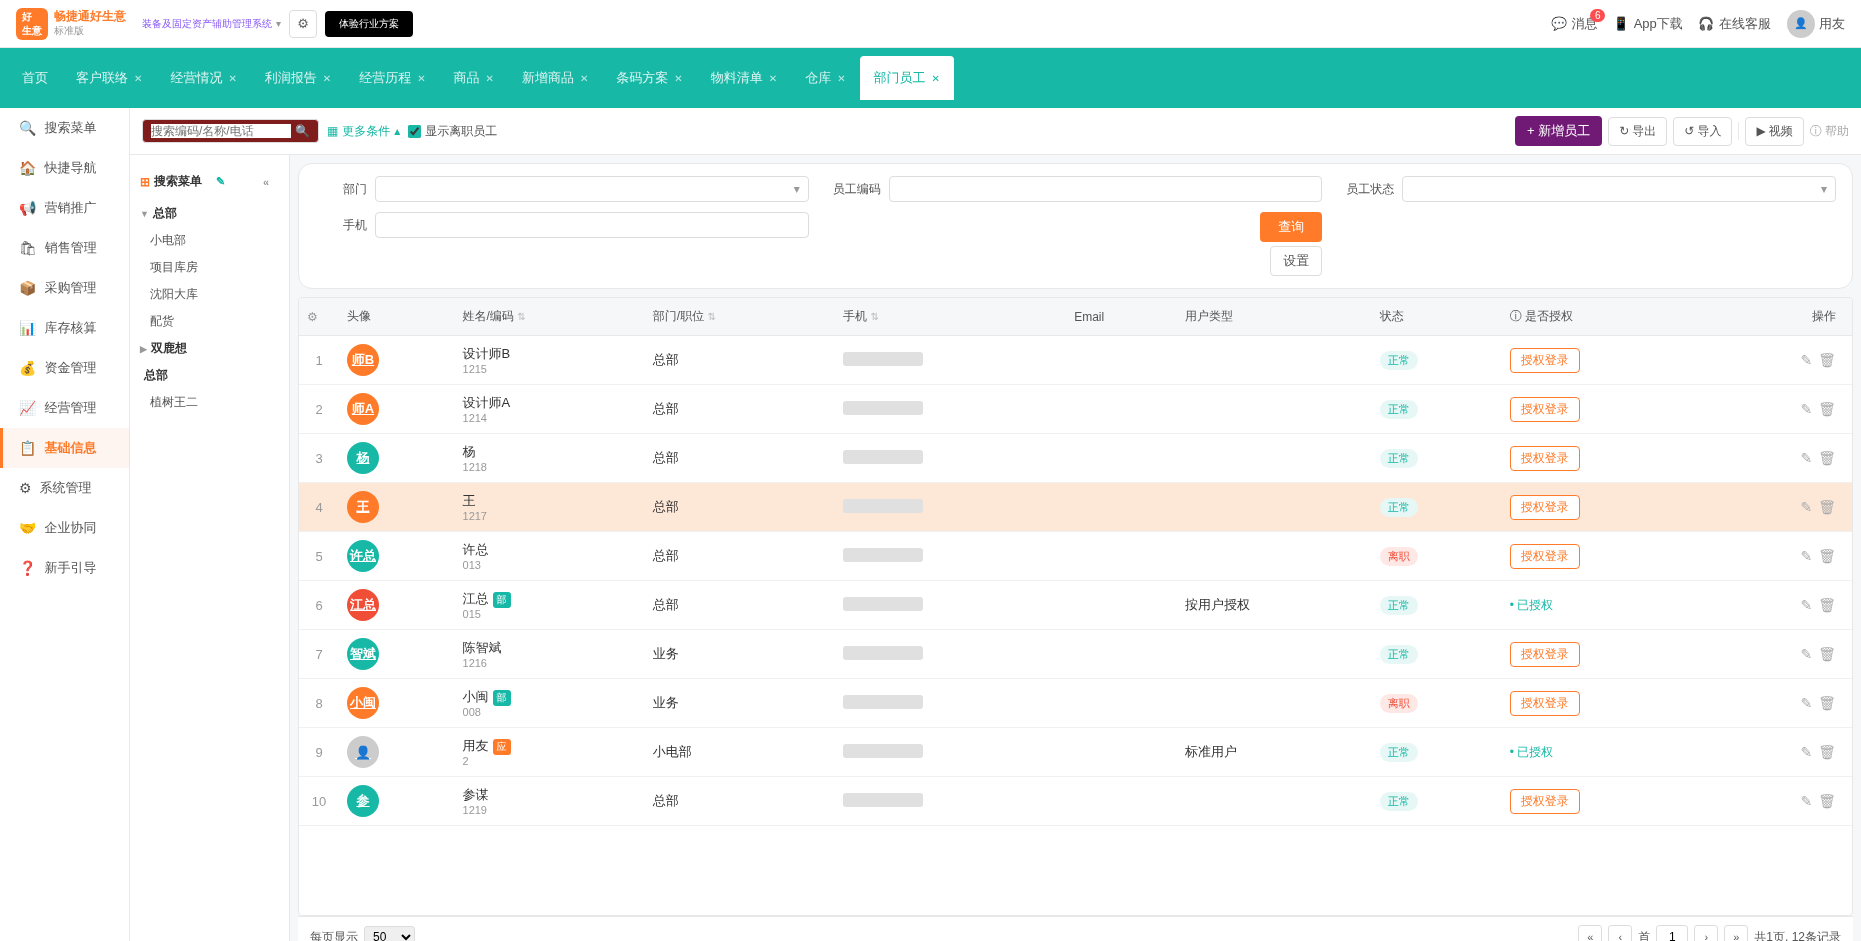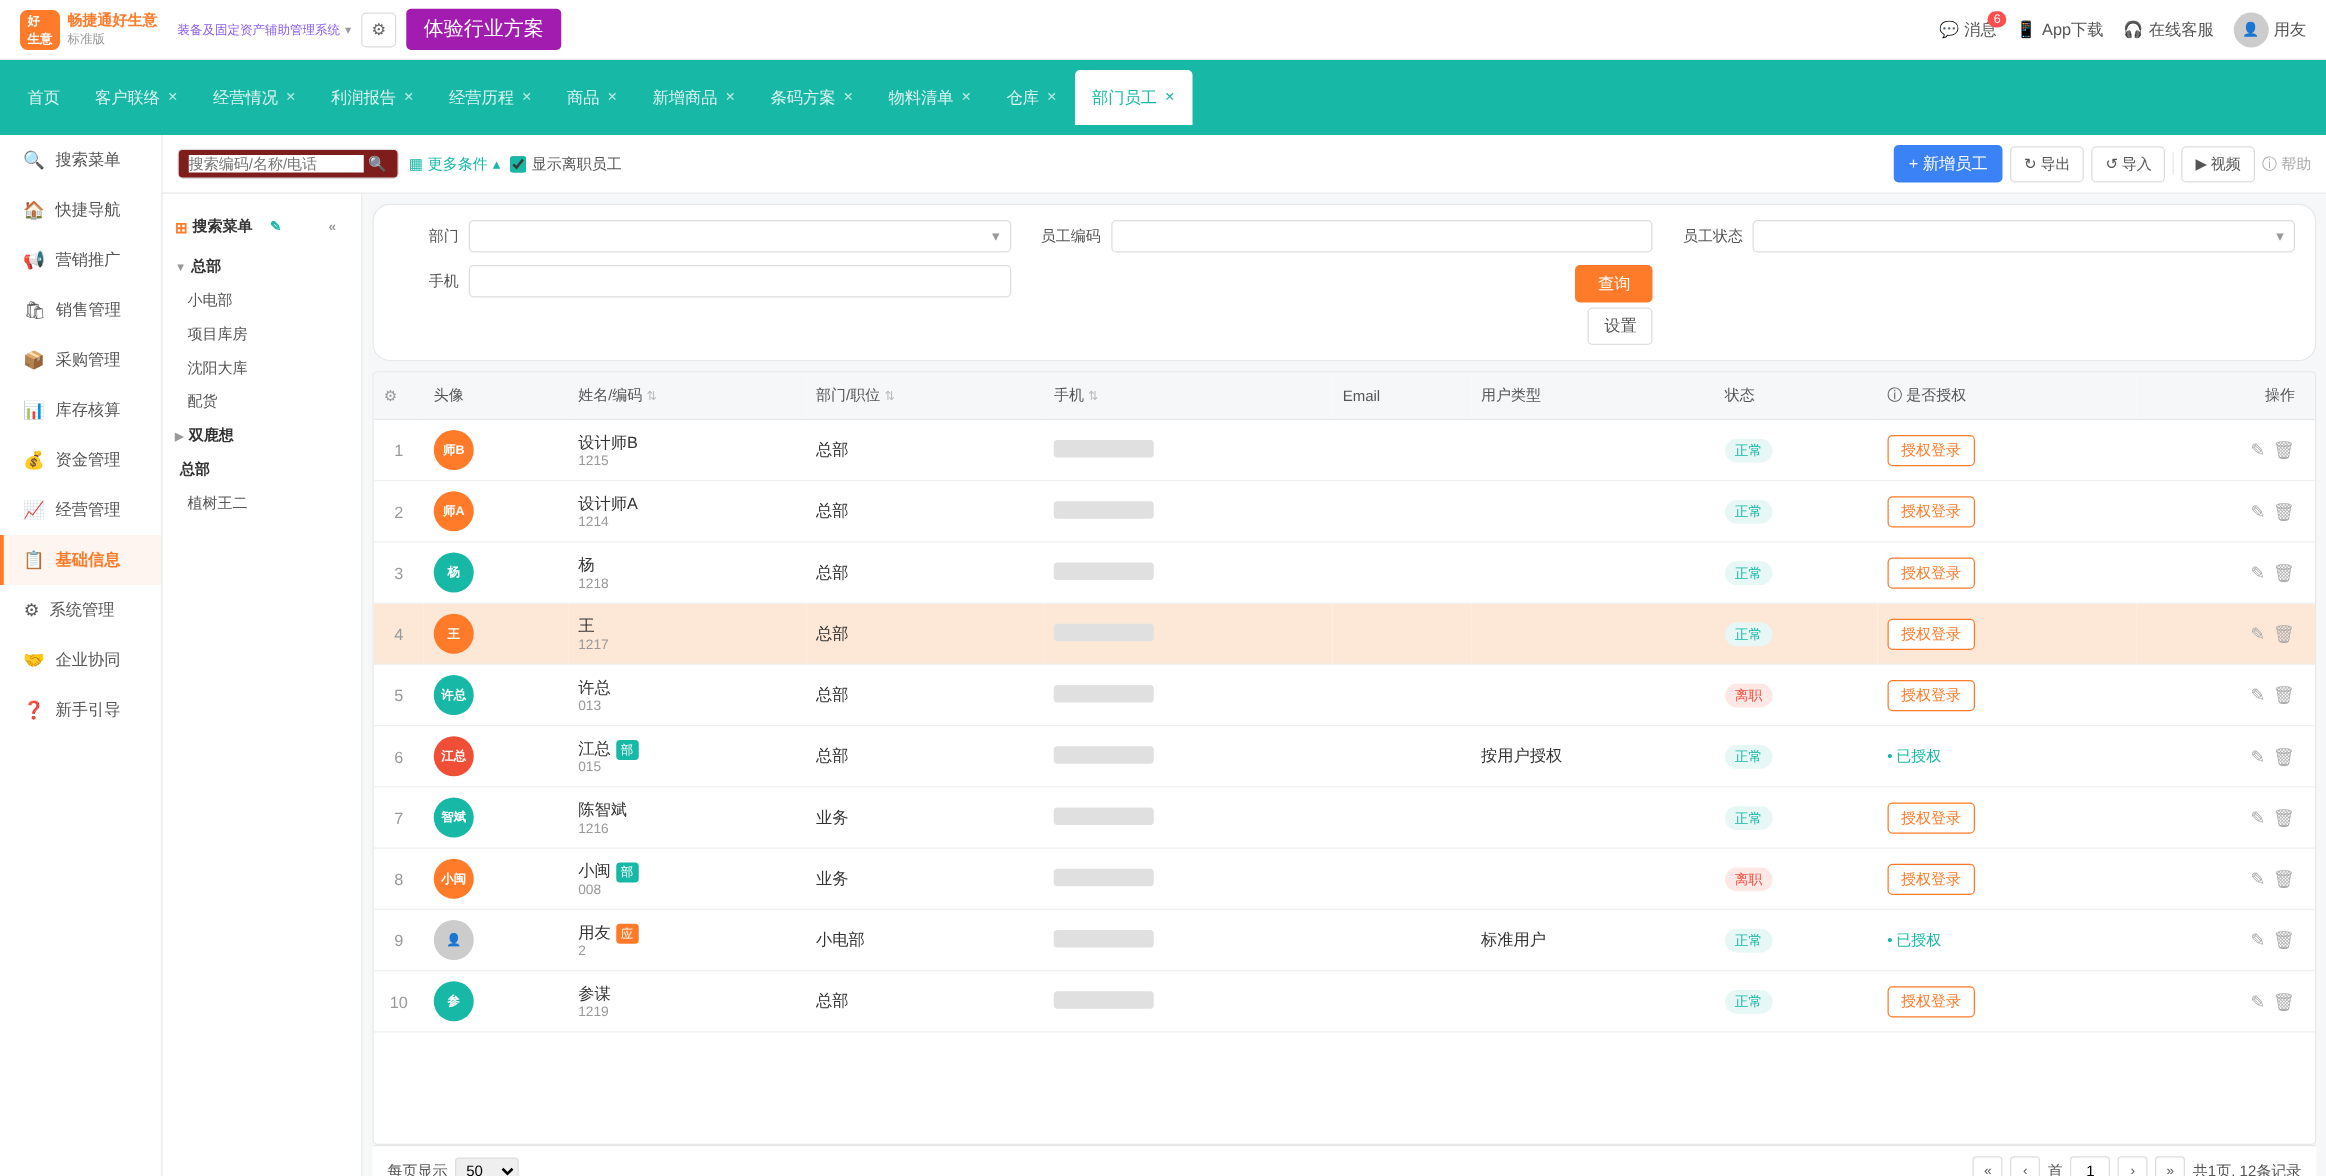--- a/index.html
+++ b/index.html
@@ -9,21 +9,21 @@
     .top-bar { display: flex; align-items: center; background: #fff; height: 48px; padding: 0 16px; border-bottom: 1px solid #e8e8e8; justify-content: space-between; }
     .top-bar-left { display: flex; align-items: center; gap: 8px; }
     .logo-area { display: flex; align-items: center; gap: 6px; }
     .logo-icon { width: 32px; height: 32px; background: #ff7b29; border-radius: 6px; display: flex; align-items: center; justify-content: center; color: #fff; font-size: 10px; font-weight: bold; }
     .logo-text { font-size: 12px; color: #ff7b29; font-weight: bold; line-height: 1.2; }
     .logo-sub { font-size: 10px; color: #999; }
     .system-name { font-size: 10px; color: #8b5cf6; margin-left: 8px; }
     .system-name-area { display: flex; align-items: center; gap: 4px; }
     .dropdown-arrow { color: #999; font-size: 10px; }
     .gear-btn { width: 28px; height: 28px; border: 1px solid #ddd; border-radius: 4px; display: flex; align-items: center; justify-content: center; cursor: pointer; color: #666; background: #fff; }
-    .trial-btn { background: #a21caf; color: #fff; border: none; border-radius: 4px; padding: 6px 14px; cursor: pointer; font-size: 16px; }
+    .trial-btn { background: #000000; color: #fff; border: none; border-radius: 4px; padding: 6px 14px; cursor: pointer; font-size: 10px; }
     .top-bar-right { display: flex; align-items: center; gap: 16px; font-size: 13px; color: #555; }
     .top-right-item { display: flex; align-items: center; gap: 4px; cursor: pointer; position: relative; }
     .badge { background: #ff4d4f; color: #fff; border-radius: 8px; font-size: 10px; padding: 1px 5px; position: absolute; top: -6px; right: -8px; }
     .user-avatar { width: 28px; height: 28px; border-radius: 50%; background: #ccc; display: flex; align-items: center; justify-content: center; color: #fff; font-size: 11px; }
 
     
     .nav-tabs { display: flex; align-items: center; background: #17b8a6; height: 60px; padding: 0 8px; overflow: hidden; }
     .nav-tab { padding: 0 14px; height: 44px; display: flex; align-items: center; color: rgba(255,255,255,0.85); cursor: pointer; font-size: 13px; white-space: nowrap; gap: 4px; }
     .nav-tab.active { background: #fff; color: #17b8a6; border-radius: 4px 4px 0 0; }
     .nav-tab .close-x { font-size: 10px; color: rgba(255,255,255,0.7); margin-left: 2px; }
@@ -43,21 +43,21 @@
 
     
     .toolbar { display: flex; align-items: center; padding: 8px 12px; background: #fff; border-bottom: 1px solid #e8e8e8; gap: 8px; }
     .search-box { display: flex; align-items: center; border: 1px solid #ddd; border-radius: 4px; padding: 4px 8px; gap: 4px; background: #7f1d1d; }
     .search-box input { border: none; outline: none; font-size: 12px; width: 140px; color: #999; }
     .search-icon { color: #999; font-size: 12px; cursor: pointer; }
     .filter-btn { display: flex; align-items: center; gap: 4px; color: #17b8a6; cursor: pointer; font-size: 12px; }
     .checkbox-label { display: flex; align-items: center; gap: 4px; color: #555; font-size: 12px; cursor: pointer; }
     .checkbox-label input { accent-color: #17b8a6; }
     .toolbar-right { margin-left: auto; display: flex; align-items: center; gap: 6px; }
-    .btn-primary { background: #3b82f6; color: #fff; border: none; border-radius: 4px; padding: 6px 12px; cursor: pointer; font-size: 13px; display: flex; align-items: center; gap: 4px; }
+    .btn-primary { background: #701a75; color: #fff; border: none; border-radius: 4px; padding: 6px 12px; cursor: pointer; font-size: 13px; display: flex; align-items: center; gap: 4px; }
     .btn-outline { background: #fff; color: #555; border: 1px solid #ddd; border-radius: 4px; padding: 5px 10px; cursor: pointer; font-size: 12px; display: flex; align-items: center; gap: 3px; }
     .divider-v { width: 1px; height: 18px; background: #e8e8e8; }
 
     
     .inner-layout { display: flex; flex: 1; overflow: hidden; }
 
     
     .dept-tree { width: 160px; background: #fff; border-right: 1px solid #e8e8e8; overflow-y: auto; flex-shrink: 0; padding: 8px 0; }
     .dept-header { display: flex; align-items: center; padding: 6px 10px; font-size: 12px; color: #333; font-weight: bold; gap: 4px; }
     .dept-header .edit-icon { color: #17b8a6; font-size: 11px; }
@@ -80,21 +80,21 @@
     .btn-setting { background: #fff; color: #555; border: 1px solid #ddd; border-radius: 4px; padding: 5px 12px; cursor: pointer; font-size: 13px; }
 
     
     .table-area { flex: 1; overflow-y: auto; margin: 0 8px 0 8px; background: #fff; border: 1px solid #e8e8e8; border-radius: 4px; }
     table { width: 100%; border-collapse: collapse; font-size: 13px; }
     thead tr { background: #f5f7f9; }
     th { padding: 10px 8px; text-align: left; color: #555; font-weight: normal; border-bottom: 1px solid #e8e8e8; white-space: nowrap; font-size: 12px; }
     td { padding: 8px 8px; border-bottom: 1px solid #f0f0f0; color: #333; vertical-align: middle; }
     tr.highlighted { background: #fde8d8; }
 
-    .avatar { width: 32px; height: 32px; border-radius: 50%; display: flex; align-items: center; justify-content: center; color: #fff; font-size: 10px; font-weight: bold; }
+    .avatar { width: 32px; height: 32px; border-radius: 50%; display: flex; align-items: center; justify-content: center; color: #fff; font-size: 13px; font-weight: bold; text-decoration: underline; }
 
     .status-badge { display: inline-block; padding: 2px 8px; border-radius: 10px; font-size: 11px; }
     .status-normal { background: #e6f7f5; color: #17b8a6; }
     .status-resigned { background: #fde8e6; color: #f04e37; }
 
     .auth-btn { border: 1px solid #ff7b29; color: #ff7b29; background: #fff; border-radius: 4px; padding: 3px 10px; cursor: pointer; font-size: 12px; }
     .authorized { color: #17b8a6; font-size: 12px; }
     .authorized::before { content: "•"; margin-right: 3px; }
 
     .action-icons { display: flex; gap: 6px; align-items: center; }

